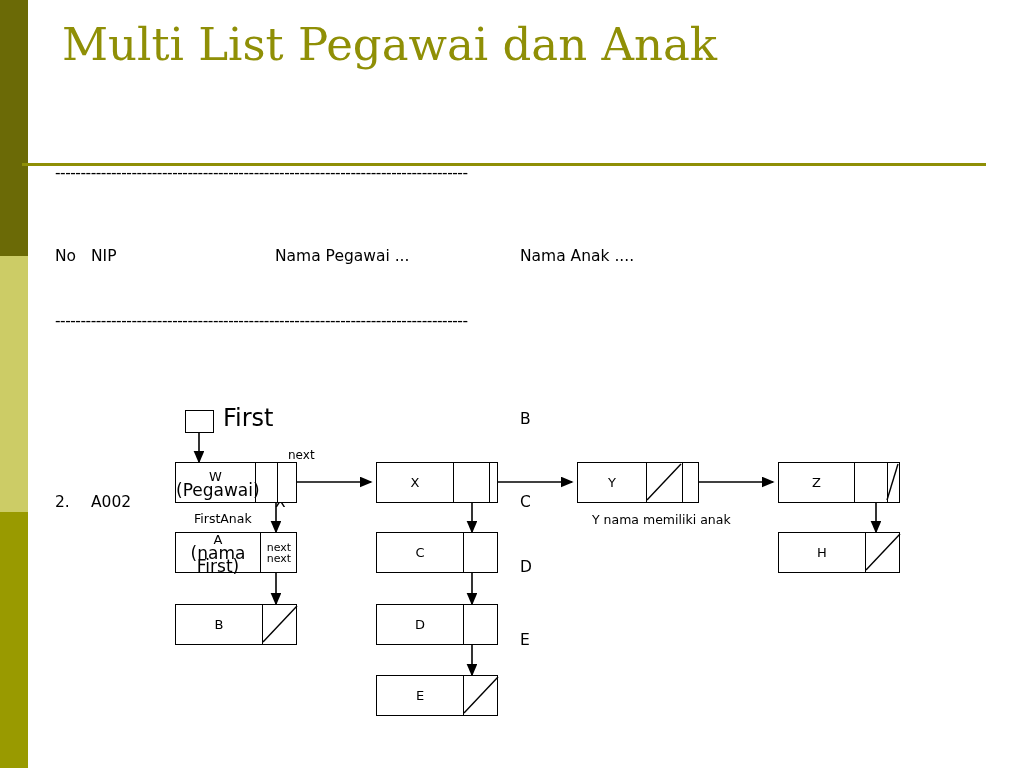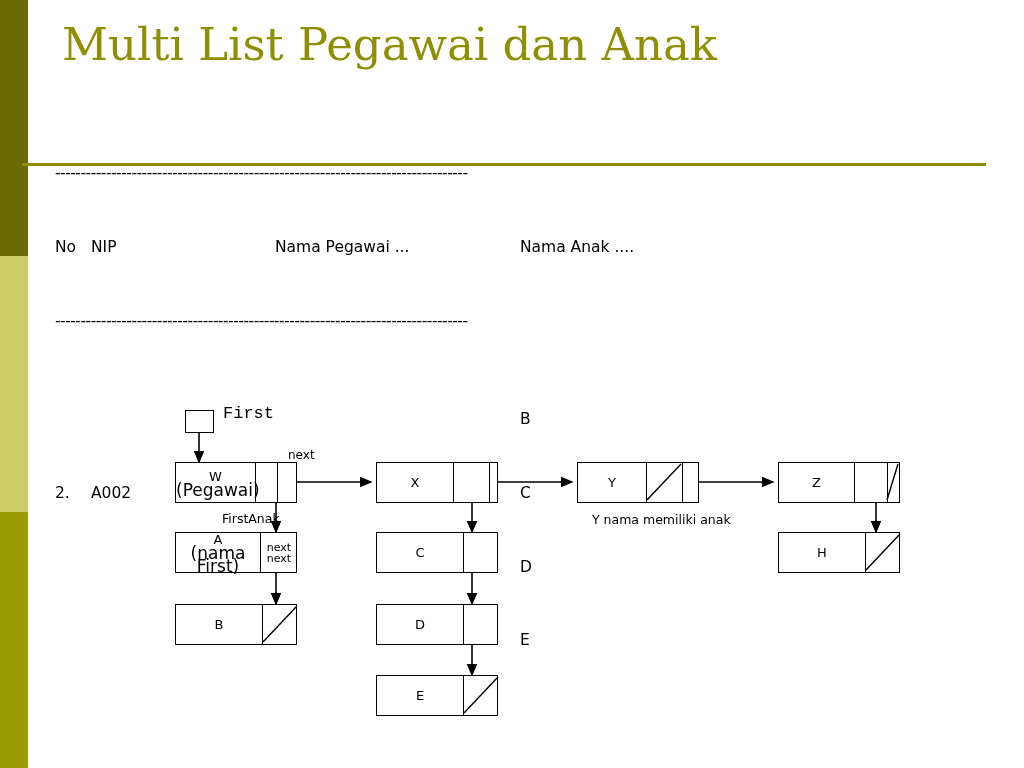--- a/index.html
+++ b/index.html
@@ -28,21 +28,21 @@
   
   .report{
     position:absolute;left:55px;top:112px;
     font-size:15.5px;line-height:24.6px;color:#000000;
     white-space:pre;
   }
   .rule-dashed{letter-spacing:-0.5px;font-size:15.5px;}
   .report-row{height:24.6px;}
   .c-no{display:inline-block;width:36px;}
   .c-nip{display:inline-block;width:184px;}
-  .c-nama{display:inline-block;width:245px;}
+  .c-nama{display:inline-block;width:245px;margin-top:9px;}
   .c-anak{display:inline-block;text-align:right;}
 
   
   .accent-line{
     position:absolute;left:22px;top:163px;width:964px;height:3px;
     background:#8f8f06;
   }
 
   
   .diagram{position:absolute;left:0;top:0;width:1024px;height:768px;}
@@ -51,21 +51,21 @@
   .node-label{
     position:absolute;left:0;right:0;top:50%;transform:translateY(-50%);
     text-align:center;font-size:13px;line-height:14px;color:#000;
   }
   .node-label small{display:block;font-size:17px;line-height:13px;}
   .inner-label{
     position:absolute;top:50%;transform:translateY(-50%);
     text-align:center;font-size:11px;line-height:11.5px;color:#000;
   }
   .free-label{position:absolute;font-size:13.5px;color:#000;white-space:nowrap;}
-  .lbl-first{font-size:17px;font-family:Liberation Mono, monospace;}
+  .lbl-first{font-size:24px;}
   .caption{position:absolute;font-size:12.5px;color:#000;white-space:nowrap;}
   .slash{position:absolute;overflow:visible;}
   .conn{position:absolute;overflow:visible;}
 </style>
 </head>
 <body>
 
 <div class="sidebar">
   <div class="bar bar-top"></div>
   <div class="bar bar-mid"></div>
@@ -120,21 +120,21 @@
     <line x1="472" y1="626" x2="472" y2="675" stroke="#000" stroke-width="1.6" marker-end="url(#ah)"></line>
 
     <line x1="876" y1="482" x2="876" y2="532" stroke="#000" stroke-width="1.6" marker-end="url(#ah)"></line>
   </svg>
 
   <div class="node" style="left:185px;top:410px;width:29px;height:23px;"></div>
   <div class="free-label lbl-first" style="left:223px;top:404px;">First</div>
 
   <div class="free-label" style="left:288px;top:448px;font-size:12px;">next</div>
 
-  <div class="free-label" style="left:222px;top:511px;font-size:12.5px;">FirstAnak</div>
+  <div class="free-label" style="left:194px;top:511px;font-size:12.5px;">FirstAnak</div>
 
   <div class="node" style="left:175px;top:462px;width:122px;height:41px;">
     <div class="node-label" style="left:0;width:79px;">
       <span>W</span>
       <small>(Pegawai)</small>
     </div>
     <div class="cell-div" style="left:79px;"></div>
     <div class="cell-div" style="left:101px;"></div>
   </div>
 

